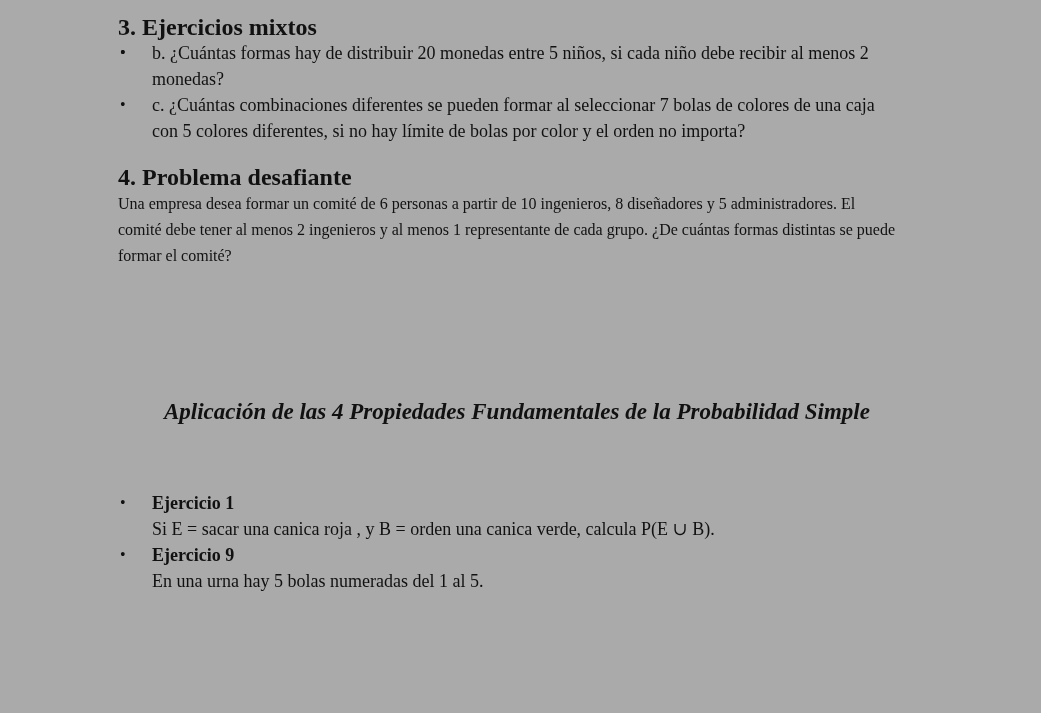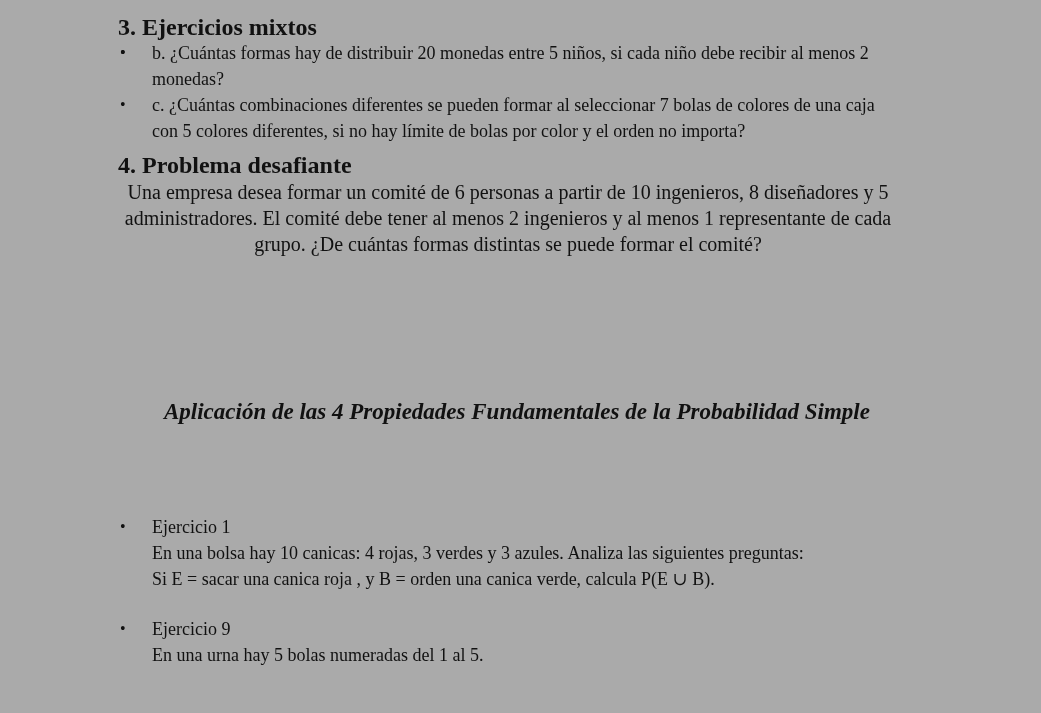--- a/index.html
+++ b/index.html
@@ -39,48 +39,46 @@
       line-height: 26px;
     }
     .list li .bullet {
       position: absolute;
       left: 2px;
       top: 0;
       font-size: 16px;
       line-height: 26px;
     }
     .para {
-      font-size: 20px;
+      font-size: 16px;
       line-height: 26px;
       margin: 0;
-      text-align: center;
     }
-    .sec4 { margin-top: 8px; }
+    .sec4 { margin-top: 20px; }
     .sec4 h3 { margin-bottom: 1px; }
     .big-title {
       position: absolute;
       left: 164px;
       top: 395px;
       width: 720px;
       font-size: 23px;
       font-weight: bold;
       font-style: italic;
       line-height: 33px;
       margin: 0;
     }
     .ej-list {
       position: absolute;
       left: 118px;
       top: 490px;
       width: 800px;
     }
     .ej-list li .item-title {
-      font-weight: normal;
+      font-weight: bold;
       display: block;
-      margin-top: 24px;
     }
     .ej-list li .line {
       display: block;
     }
   </style>
 </head>
 <body>
 
 <div class="page">
   <section>
@@ -105,21 +103,20 @@
     <p class="para">Una empresa desea formar un comité de 6 personas a partir de 10 ingenieros, 8 diseñadores y 5 administradores. El comité debe tener al menos 2 ingenieros y al menos 1 representante de cada grupo. ¿De cuántas formas distintas se puede formar el comité?</p>
   </section>
 </div>
 
 <h2 class="big-title">Aplicación de las 4 Propiedades Fundamentales de la Probabilidad Simple</h2>
 
 <ul class="list ej-list">
   <li>
     <span class="bullet">•</span>
     <span class="item-title">Ejercicio 1</span>
-    <span class="line">En una bolsa hay 10 canicas: 4 rojas, 3 verdes y 3 azules. Analiza las siguientes preguntas:</span>
     <span class="line">Si E = sacar una canica roja , y B = orden una canica verde, calcula P(E ∪ B).</span>
   </li>
   <li>
     <span class="bullet">•</span>
     <span class="item-title">Ejercicio 9</span>
     <span class="line">En una urna hay 5 bolas numeradas del 1 al 5.</span>
   </li>
 </ul>
 
 </body></html>

